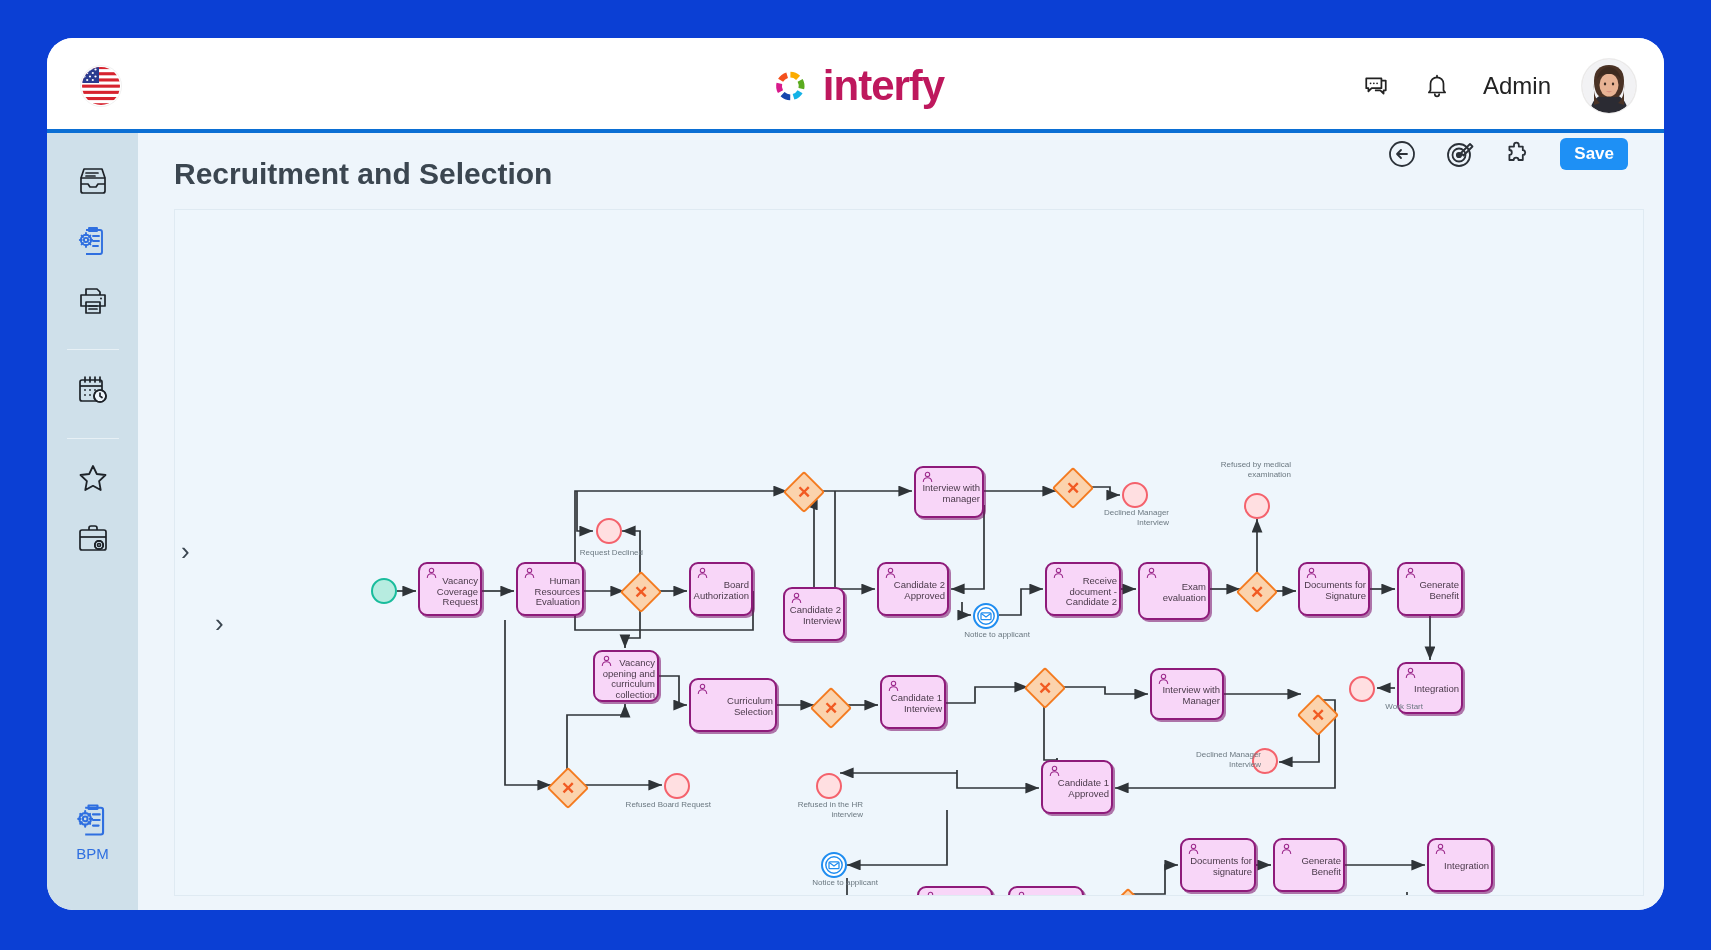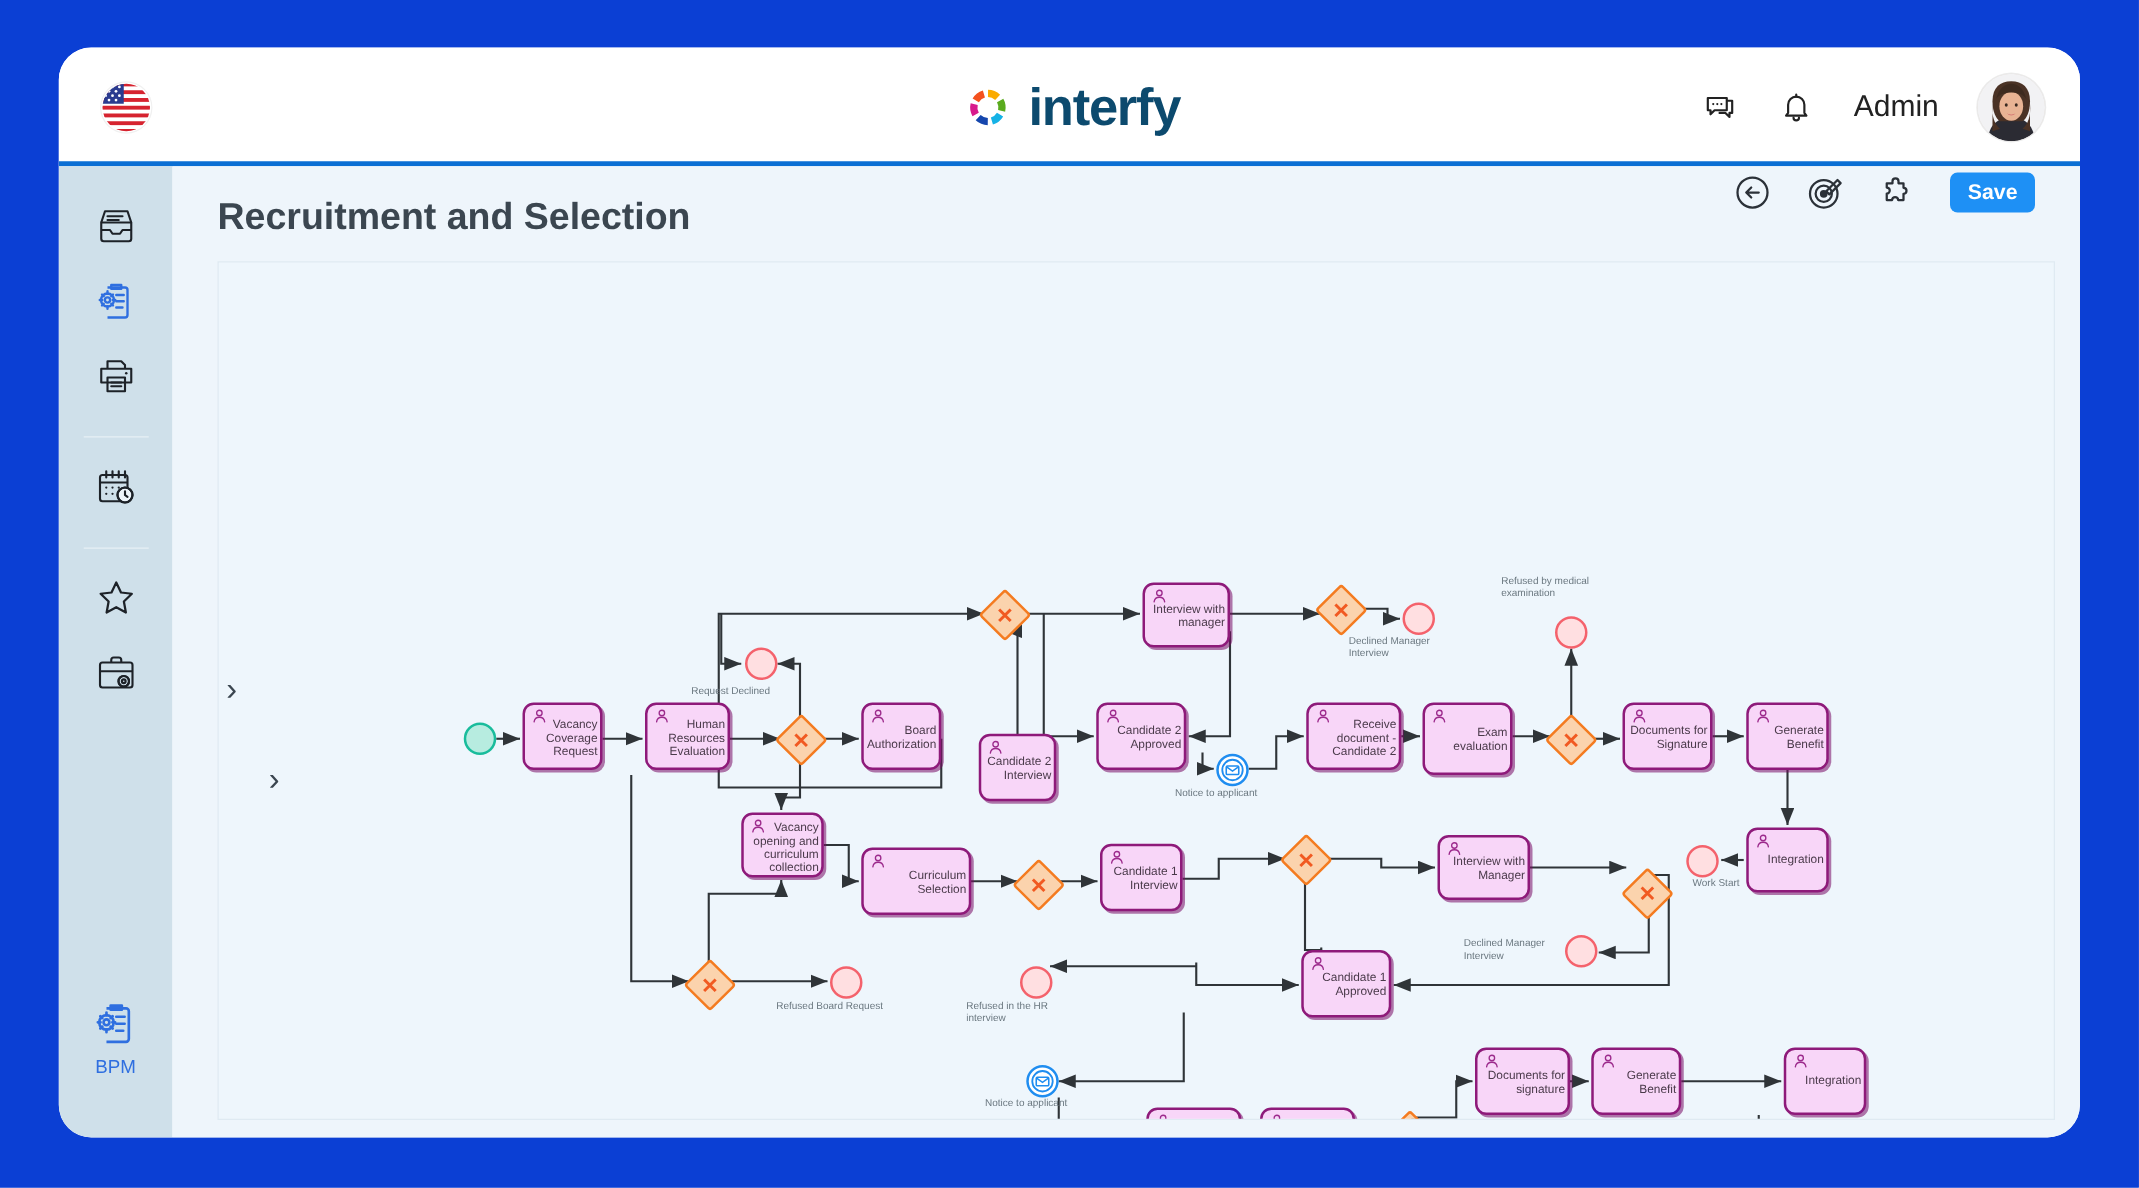--- a/index.html
+++ b/index.html
@@ -46,21 +46,21 @@
   }
   .logo-wrap {
     position: absolute;
     left: 50%; top: 50%;
     transform: translate(-50%,-50%);
     display: flex; align-items: center; gap: 10px;
   }
   .logo-mark { width: 46px; height: 46px; }
   .logo-text {
     font-size: 42px; font-weight: bold;
-    color: #0c4a6e; letter-spacing: -1px;
+    color: #be185d; letter-spacing: -1px;
   }
   .topbar-right {
     margin-left: auto;
     display: flex; align-items: center; gap: 31px;
   }
   .ic-btn {
     width: 30px; height: 30px;
     display: flex; align-items: center; justify-content: center;
     cursor: pointer;
   }
@@ -186,21 +186,21 @@
     width: 26px; height: 26px;
     background: #ffdfe1; border: 2px solid #f4626c;
   }
   .ev-msg {
     width: 26px; height: 26px;
     background: #ffffff; border: 2px solid #1f8df0;
     display: flex; align-items: center; justify-content: center;
   }
   .ev-label {
     position: absolute;
-    text-align: left;
+    text-align: right;
     font-size: 8px; color: #6b7880;
     line-height: 1.2; width: 90px;
   }
 </style>
 </head>
 <body>
 
 <div class="app-window">
 
   <div class="topbar">
@@ -672,21 +672,21 @@
             </div>
             <div class="gw" style="left: 938px; top: 684px;"></div>
             <div class="ev ev-start" style="left: 196px; top: 368px;"></div>
             <div class="ev ev-end" style="left: 421px; top: 308px;"></div>
             <div class="ev-label" style="left: 378px; top: 338px;">Request Declined</div>
             <div class="ev ev-end" style="left: 947px; top: 272px;"></div>
             <div class="ev-label" style="left: 904px; top: 298px;">Declined Manager Interview</div>
             <div class="ev ev-end" style="left: 1069px; top: 283px;"></div>
             <div class="ev-label" style="left: 1026px; top: 250px;">Refused by medical examination</div>
             <div class="ev ev-end" style="left: 1174px; top: 466px;"></div>
-            <div class="ev-label" style="left: 1131px; top: 492px; padding-left: 48px;">Work Start</div>
+            <div class="ev-label" style="left: 1158px; top: 492px; padding-left: 48px;">Work Start</div>
             <div class="ev ev-end" style="left: 489px; top: 563px;"></div>
             <div class="ev-label" style="left: 446px; top: 590px;">Refused Board Request</div>
             <div class="ev ev-end" style="left: 641px; top: 563px;"></div>
             <div class="ev-label" style="left: 598px; top: 590px;">Refused in the HR interview</div>
             <div class="ev ev-end" style="left: 1077px; top: 538px;"></div>
             <div class="ev-label" style="left: 996px; top: 540px;">Declined Manager Interview</div>
             <div class="ev ev-msg" style="left: 798px; top: 393px;">
               <svg viewBox="0 0 22 22" width="20" height="20">
                 <circle cx="11" cy="11" r="9" fill="none" stroke="#1f8df0" stroke-width="1.6"></circle>
                 <rect x="5.5" y="7.5" width="11" height="7.5" rx="1" fill="none" stroke="#1f8df0" stroke-width="1.4"></rect>

